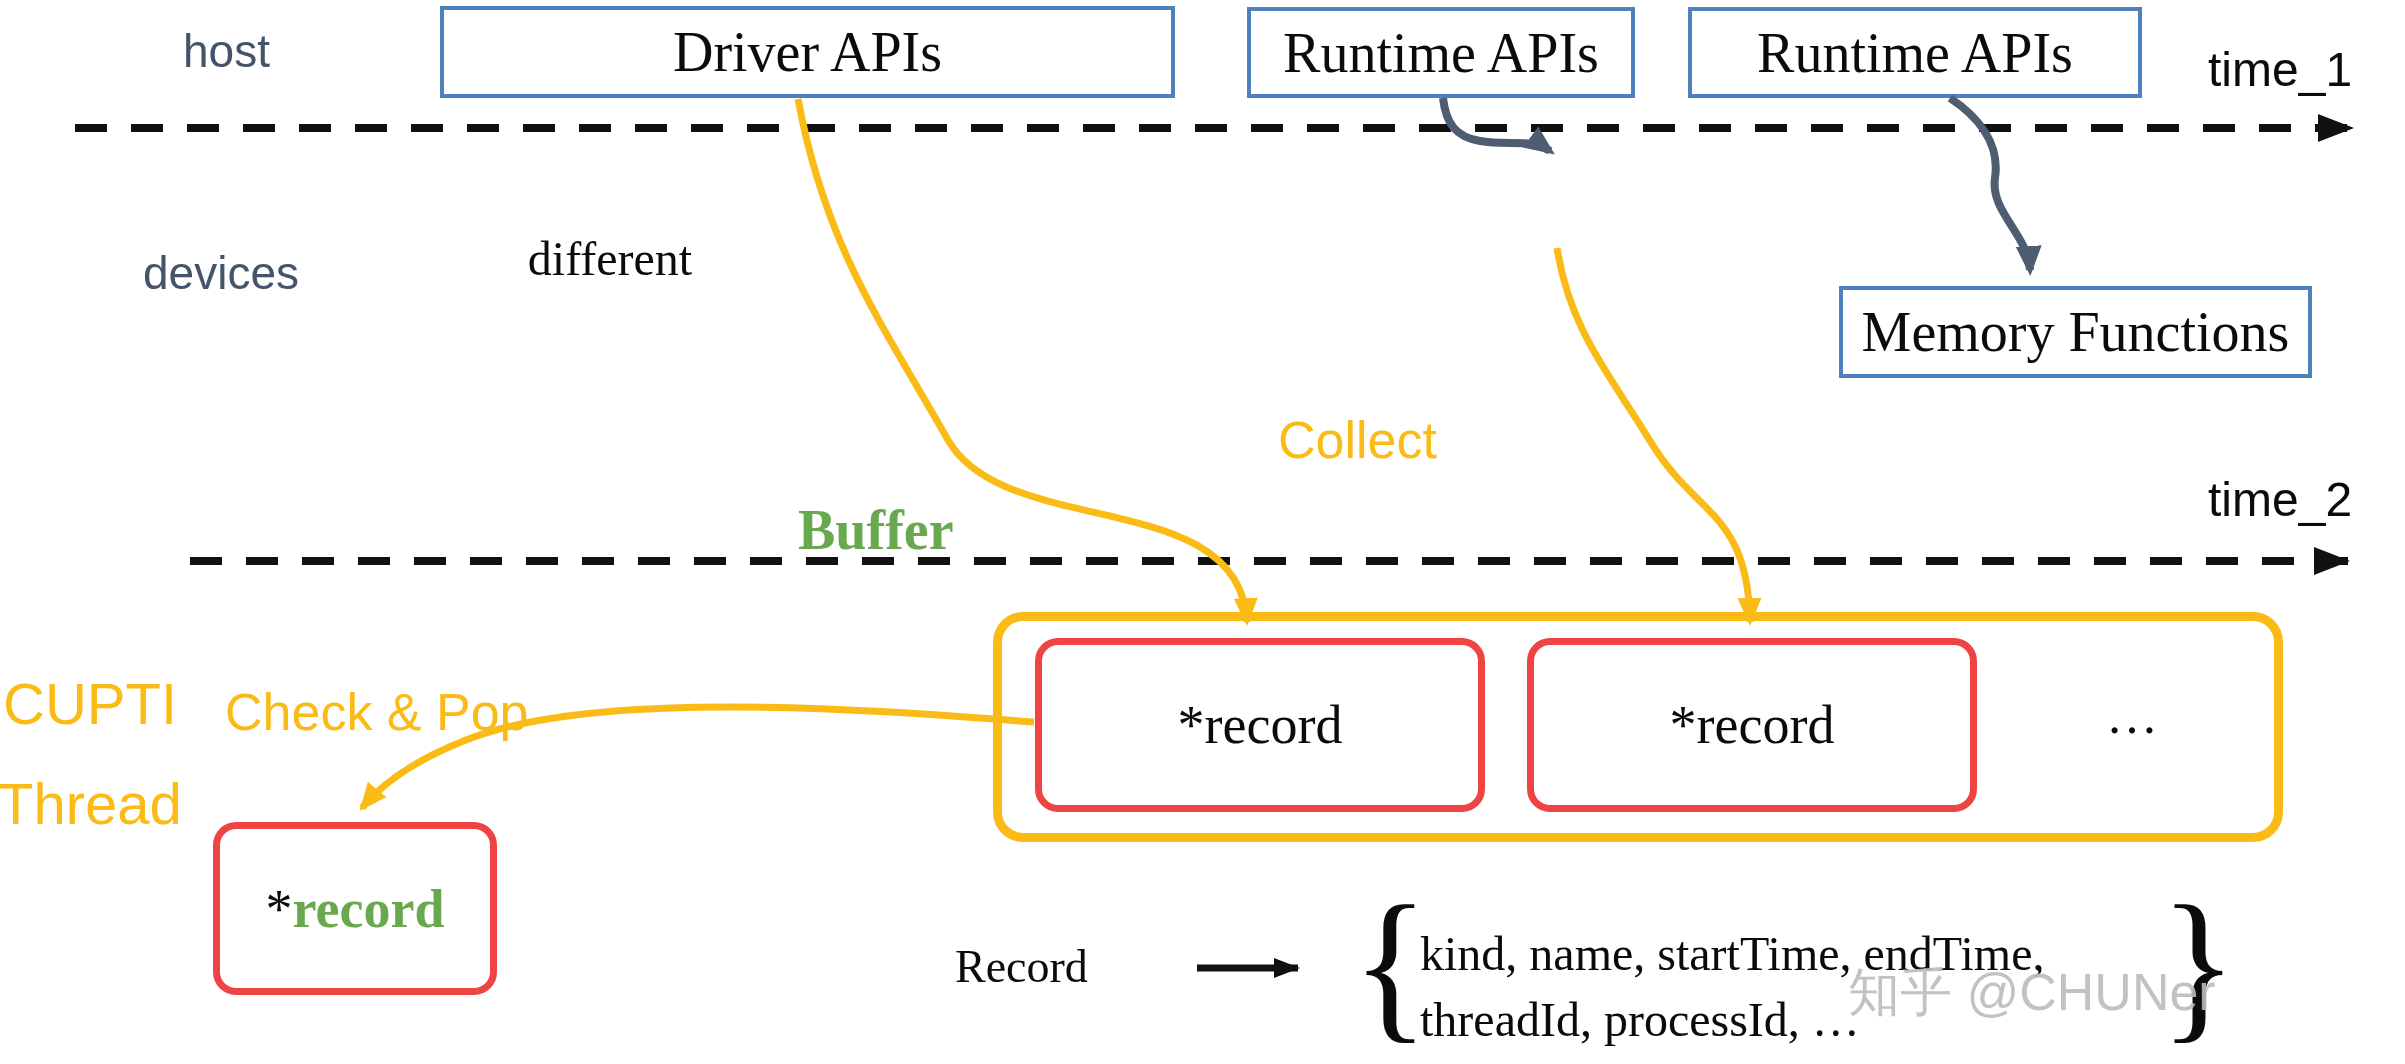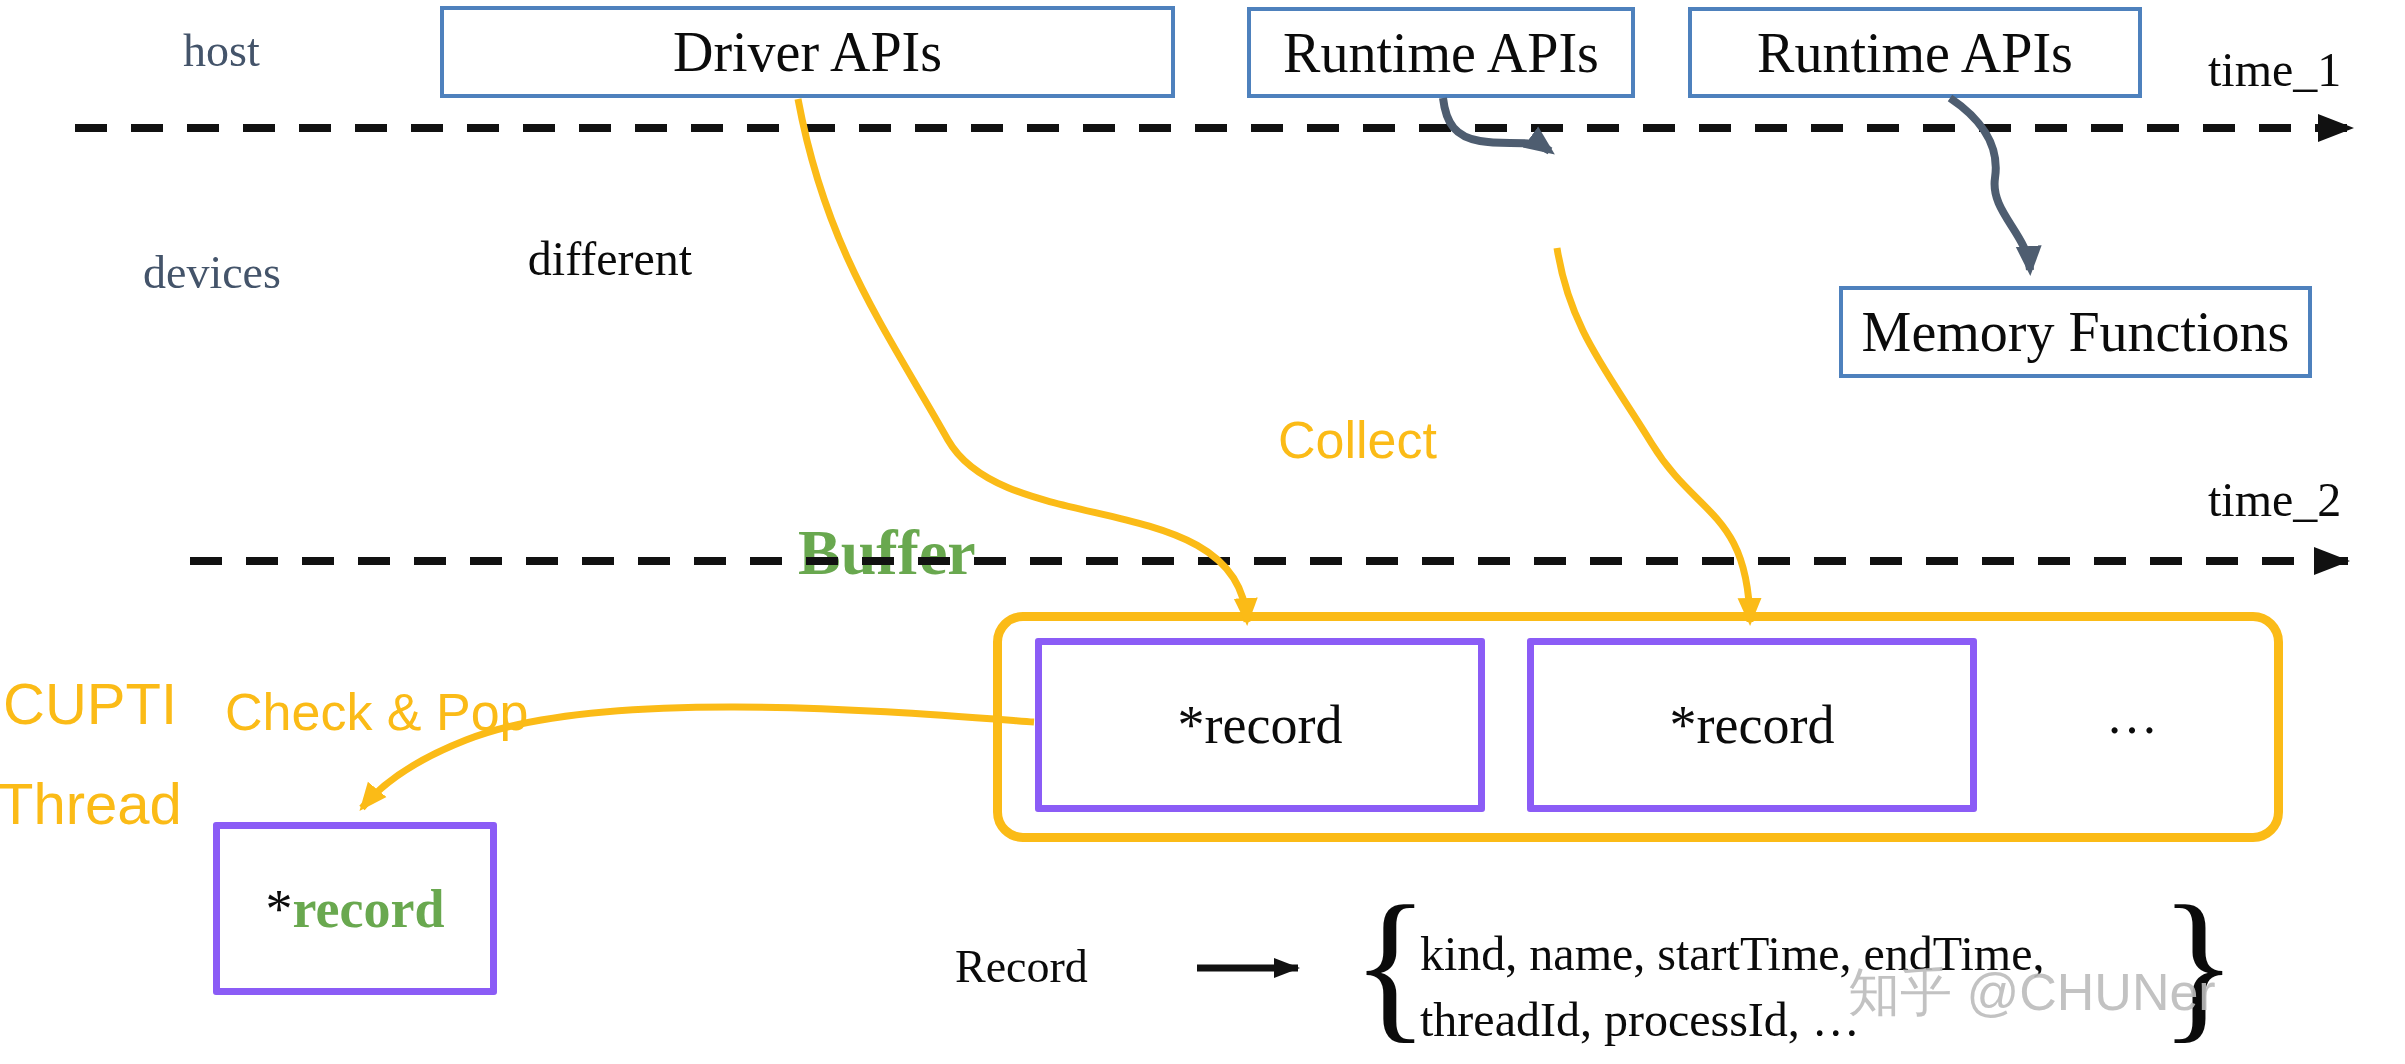--- a/index.html
+++ b/index.html
@@ -3,33 +3,33 @@
 <meta charset="utf-8">
 <style>
   html,body{margin:0;padding:0;background:#ffffff;}
   #canvas{position:relative;width:2405px;height:1064px;background:#ffffff;overflow:hidden;
           font-family:"Liberation Serif",serif;color:var(--ink,#111);}
   
   .box-blue{position:absolute;box-sizing:border-box;border:4px solid var(--box_border_blue,#4E81BD);
             background:#fff;display:flex;align-items:center;justify-content:center;
             font-size:56px;color:#0b0b0b;z-index:2;}
   
-  .record-box{position:absolute;box-sizing:border-box;border:7px solid #8b5cf6;border-radius:3px;
+  .record-box{position:absolute;box-sizing:border-box;border:7px solid #ef4444;border-radius:23px;
               background:#fff;display:flex;align-items:center;justify-content:center;
               font-size:54px;color:#0b0b0b;z-index:3;}
   
   .buffer-rect{position:absolute;box-sizing:border-box;border:9px solid var(--accent_yellow,#FBBB17);
                border-radius:30px;background:#fff;z-index:2;}
-  .mono{font-family:Liberation Serif, serif;}
+  .mono{font-family:Liberation Sans, sans-serif;}
   .lane-label{position:absolute;font-size:46px;color:var(--lane_label,#44546A);z-index:4;}
   .time-label{position:absolute;font-size:48px;color:#0b0b0b;z-index:4;}
   .yellow-note{position:absolute;font-family:"Liberation Sans",sans-serif;
                color:var(--accent_yellow,#FBBB17);z-index:4;margin-top:32px;}
   .serif-note{position:absolute;font-size:48px;color:#0b0b0b;text-align:center;line-height:74px;z-index:4;}
-  .buffer-title{position:absolute;left:798px;top:516px;font-size:64px;font-weight:bold;
+  .buffer-title{position:absolute;left:798px;top:498px;font-size:56px;font-weight:bold;
                 color:var(--green,#69A84F);z-index:4;}
   .ellipsis{position:absolute;left:2106px;top:686px;font-size:52px;color:#0b0b0b;z-index:4;}
   .schema-text{position:absolute;font-size:48px;color:#0b0b0b;z-index:4;white-space:nowrap;}
   .brace{position:absolute;font-size:160px;line-height:185px;color:#0b0b0b;z-index:4;
          transform:scaleY(1.05);transform-origin:center;}
   .green-word{color:var(--green,#69A84F);font-weight:bold;}
   .watermark{position:absolute;left:1848px;top:958px;font-family:"Liberation Sans",sans-serif;
              font-size:52px;color:var(--watermark_gray,#BCBCBC);opacity:.9;z-index:7;white-space:nowrap;}
   svg#overlay{position:absolute;left:0;top:0;z-index:6;pointer-events:none;}
   .dash-line{stroke:#111;stroke-width:8;fill:none;stroke-dasharray:32 24;}

